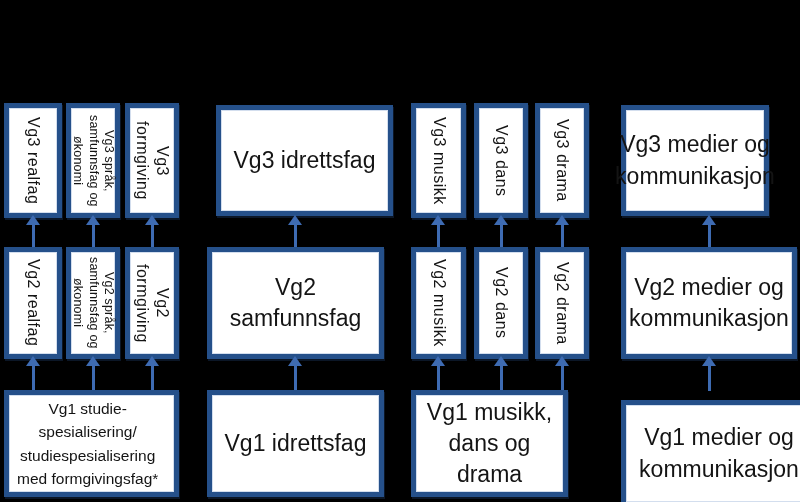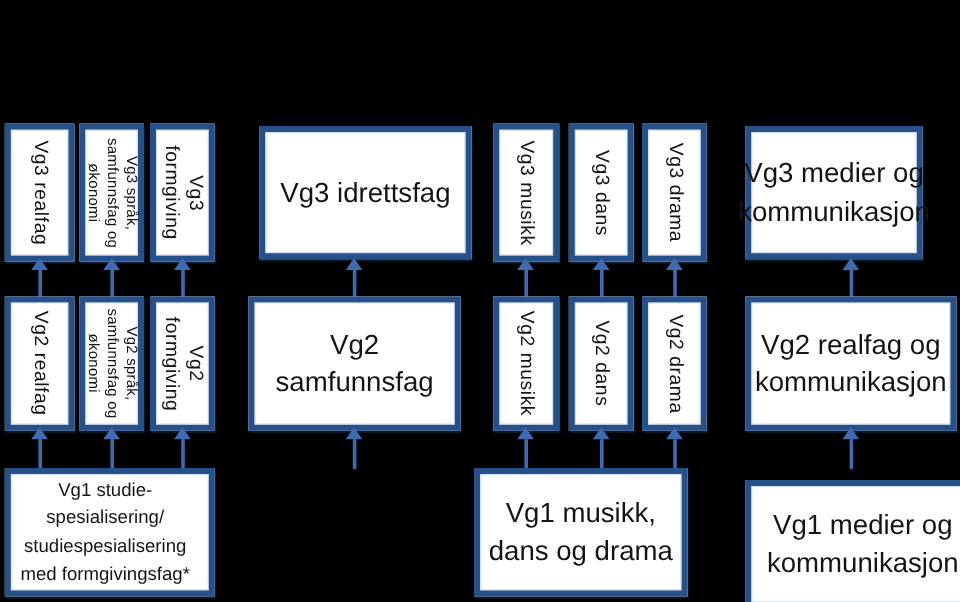--- a/index.html
+++ b/index.html
@@ -126,21 +126,21 @@
   <div class="box" style="left:411px;top:247px;width:55px;height:112px">
     <span class="vtext">Vg2 musikk</span>
   </div>
   <div class="box" style="left:474px;top:247px;width:54px;height:112px">
     <span class="vtext">Vg2 dans</span>
   </div>
   <div class="box" style="left:535px;top:247px;width:54px;height:112px">
     <span class="vtext">Vg2 drama</span>
   </div>
   <div class="box" style="left:621px;top:247px;width:176px;height:112px">
-    <span class="htext">Vg2 realfag og
+    <span class="htext">Vg2 medier og
 kommunikasjon</span>
   </div>
 
   <div class="arrow gap2" style="left:26px">
       <span class="head"></span>
       <span class="stem"></span>
     </div>
   <div class="arrow gap2" style="left:86px">
       <span class="head"></span>
       <span class="stem"></span>
@@ -169,21 +169,24 @@
       <span class="head"></span>
       <span class="stem"></span>
     </div>
 
   <div class="box leftalign" style="left:4px;top:390px;width:175px;height:107px">
     <span class="ltext">Vg1 studie-
 spesialisering/
 studiespesialisering
 med formgivingsfag*</span>
   </div>
-  <div class="box" style="left:395px;top:390px;width:178px;height:107px">
+  <div class="box" style="left:207px;top:390px;width:177px;height:107px">
+    <span class="htext">Vg1 idrettsfag</span>
+  </div>
+  <div class="box" style="left:411px;top:390px;width:157px;height:107px">
     <span class="htext">Vg1 musikk,
 dans og drama</span>
   </div>
   <div class="box" style="left:621px;top:400px;width:196px;height:107px">
     <span class="htext">Vg1 medier og
 kommunikasjon</span>
   </div>
 
 </div>
 

